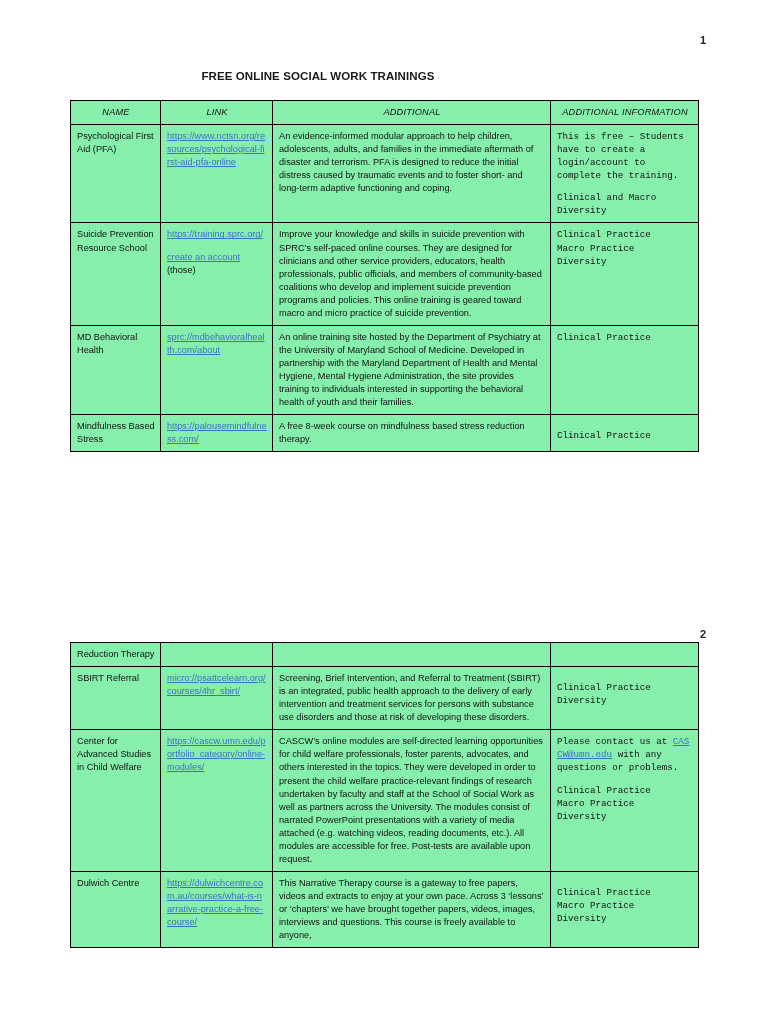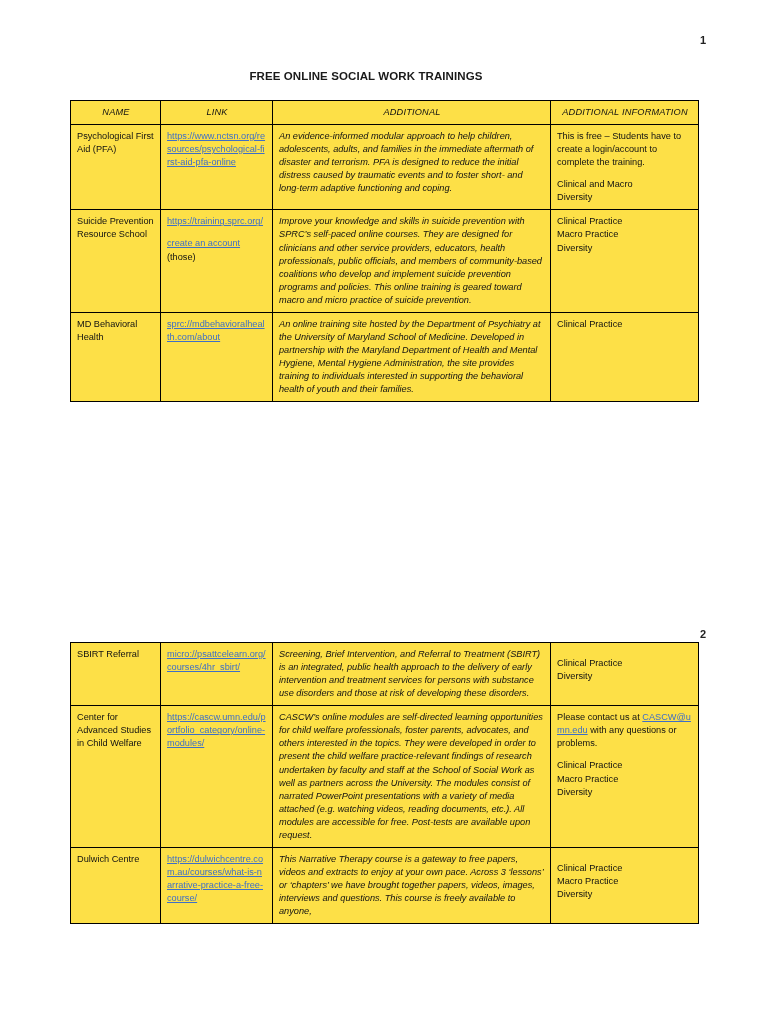--- a/index.html
+++ b/index.html
@@ -33,30 +33,29 @@
   .doc-title {
     position: absolute;
     top: 70px;
     left: 0;
     width: 636px;
     text-align: center;
     font-size: 11.5px;
     font-weight: bold;
     letter-spacing: 0.1px;
     color: #1a1a1a;
-    margin-left: 48px;
   }
 
   table.tbl {
     position: absolute;
     left: 70px;
     width: 628px;
     border-collapse: collapse;
     table-layout: fixed;
-    background: #fde047;
+    background: #86efac;
   }
   .page-1 table.tbl { top: 100px; }
   .page-2 table.tbl { top: 42px; }
 
   table.tbl td, table.tbl th {
     border: 1px solid #000000;
     vertical-align: top;
     padding: 5px 5px 5px 6px;
     font-size: 9.2px;
     line-height: 1.42;
@@ -80,22 +79,22 @@
     letter-spacing: 0.2px;
   }
 
   td.link-cell { padding-top: 6px; }
   a.link {
     color: #3f6fc6;
     text-decoration: underline;
     word-break: break-all;
     overflow-wrap: anywhere;
   }
-  td.desc-cell { padding-top: 6px; font-style: italic; }
-  td.info-cell { padding-top: 6px; }
+  td.desc-cell { padding-top: 6px; }
+  td.info-cell { padding-top: 6px; font-family: Liberation Mono, monospace; }
   td.name-cell { padding-top: 6px; }
 
   .spacer-line { display: block; height: 9px; }
   .blk { display: block; }
   .clipped { overflow: hidden; }
 </style>
 </head>
 <body>
 
 <div class="page page-1">
@@ -154,38 +153,55 @@
         <td class="name-cell">MD Behavioral Health</td>
         <td class="link-cell">
           <a class="link" href="#">sprc://mdbehavioralhealth.com/about</a>
         </td>
         <td class="desc-cell">An online training site hosted by the Department of Psychiatry at the University of Maryland School of Medicine. Developed in partnership with the Maryland Department of Health and Mental Hygiene, Mental Hygiene Administration, the site provides training to individuals interested in supporting the behavioral health of youth and their families.</td>
         <td class="info-cell">
           <span class="blk">Clinical Practice</span>
         </td>
       </tr>
 
+      <tr>
+        <td class="name-cell">Mindfulness Based Stress</td>
+        <td class="link-cell">
+          <a class="link" href="#">https://palousemindfulness.com/</a>
+        </td>
+        <td class="desc-cell">A free 8-week course on mindfulness based stress reduction therapy.</td>
+        <td class="info-cell">
+          <span class="spacer-line"></span>
+          <span class="blk">Clinical Practice</span>
+        </td>
+      </tr>
 
     </tbody>
   </table>
 </div>
 
 <div class="page page-2 clipped">
 
   <div class="page-number">2</div>
 
   <table class="tbl">
     <colgroup>
       <col class="c-name">
         <col class="c-link">
         <col class="c-desc">
         <col class="c-info">
     </colgroup>
     <tbody>
 
+      <tr>
+        <td class="name-cell">Reduction Therapy</td>
+        <td class="link-cell"></td>
+        <td class="desc-cell"></td>
+        <td class="info-cell"></td>
+      </tr>
 
       <tr>
         <td class="name-cell">SBIRT Referral</td>
         <td class="link-cell">
           <a class="link" href="#">micro://psattcelearn.org/courses/4hr_sbirt/</a>
         </td>
         <td class="desc-cell">Screening, Brief Intervention, and Referral to Treatment (SBIRT) is an integrated, public health approach to the delivery of early intervention and treatment services for persons with substance use disorders and those at risk of developing these disorders.</td>
         <td class="info-cell">
           <span class="spacer-line"></span>
           <span class="blk">Clinical Practice</span>

